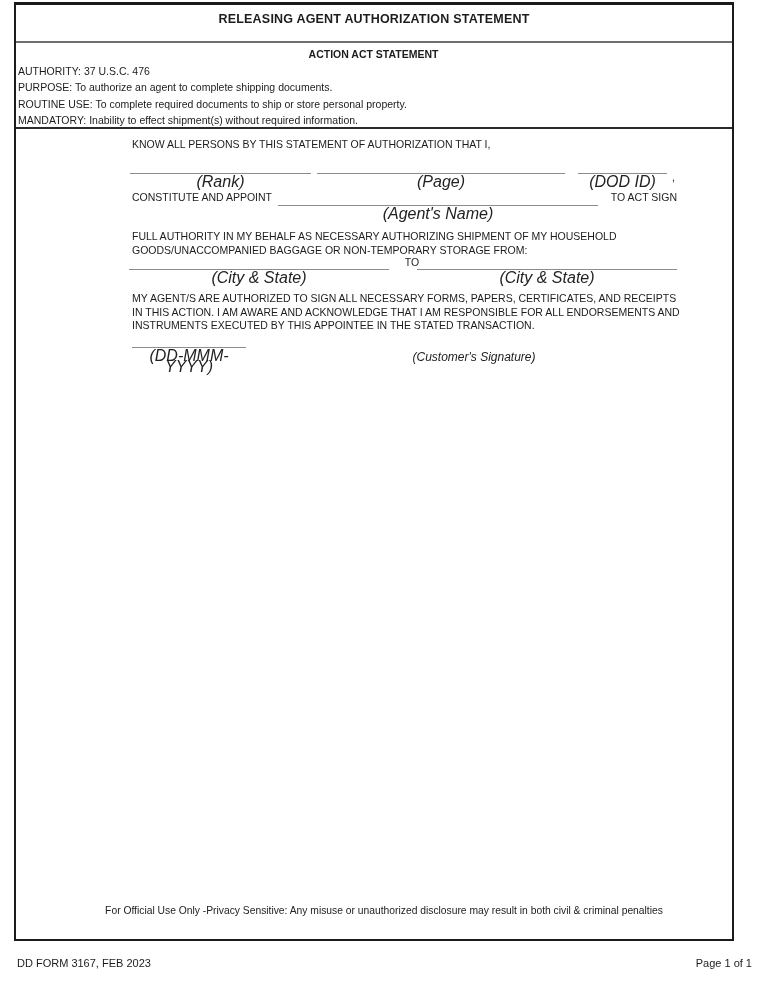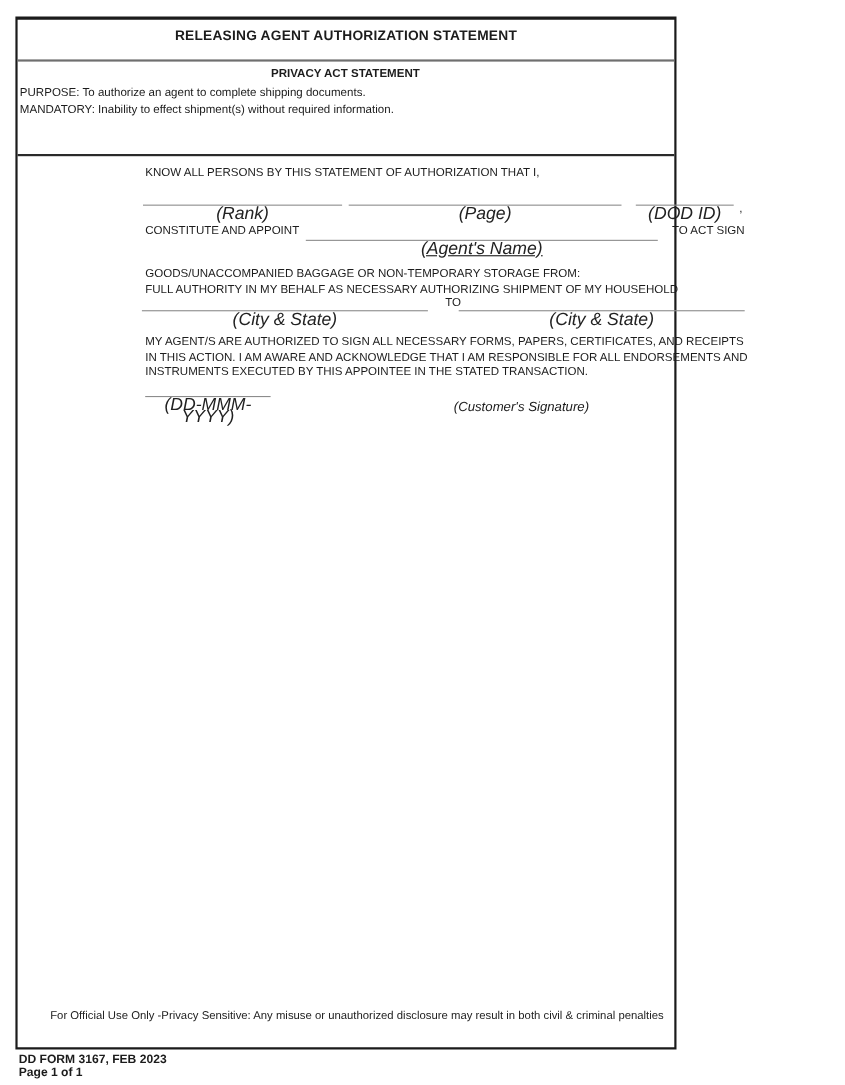--- a/index.html
+++ b/index.html
@@ -2,68 +2,70 @@
 <html><head>
 <meta charset="utf-8">
 <style>
   * { margin:0; padding:0; box-sizing:border-box; }
   html,body { background:#ffffff; }
   .page {
     position:relative; width:768px; height:986px; background:#ffffff;
     font-family:"Liberation Sans", sans-serif; color:#1c1c1c; overflow:hidden;
   }
   .form-box {
-    position:absolute; left:14px; top:15px; width:601px; height:939px;
+    position:absolute; left:14px; top:2px; width:720px; height:939px;
     border:2px solid #1b1b1b; border-top-width:3px; background:#fff;
   }
   .title-bar { height:38px; border-bottom:2px solid #6f6f6f; text-align:center; padding-top:7px; }
   .form-title { font-size:12.5px; font-weight:bold; letter-spacing:.2px; }
   .privacy { height:86px; border-bottom:2px solid #2a2a2a; padding:5px 3px 0 2px; }
   .privacy-heading { text-align:center; font-weight:bold; font-size:10.5px; margin-bottom:3px; }
   .privacy-line { font-size:10.5px; line-height:16.3px; white-space:nowrap; }
   .body-area { position:relative; height:806px; font-size:10.5px;margin-left:20px; }
   .abs { position:absolute; }
   .para { line-height:13.5px; white-space:nowrap; }
   .blank-cell .blank-line { border-top:1.4px solid #8c8c8c; height:1px; width:100%; }
   .flabel { font-style:italic; font-size:16px; line-height:11px; text-align:center; margin-top:2px; color:#222; }
   .opening   { left:96px;  top:9px; }
   .rank-cell { left:94px;  top:44px;  width:181px; }
   .name-cell { left:281px; top:44px;  width:248px; }
   .dodid-cell{ left:542px; top:44px;  width:89px; }
   .comma     { left:636px; top:42px; }
   .constitute{ left:96px;  top:62px; }
-  .agent-cell{ left:242px; top:76px;  width:320px;text-decoration:underline; }
+  .agent-cell{ left:242px; top:76px;  width:320px; }
   .toactwith { left:500px; top:62px;  width:141px; text-align:right; }
   .auth-para { left:96px;  top:101px; }
   .from-cell { left:93px;  top:140px; width:260px; }
   .to-conn   { left:358px; top:127px; width:36px; text-align:center; }
   .to-cell   { left:381px; top:140px; width:260px; }
   .agents-para{ left:96px; top:163px; }
   .date-cell { left:96px;  top:218px; width:114px; }
   .sig-label { left:313px; top:221px; width:250px; text-align:center; font-style:italic; font-size:12px; }
   .fouo { position:absolute; left:0; right:0; top:776px; text-align:center; font-size:10.3px; color:#222; }
   .page-footer {
     position:absolute; left:14px; right:14px; top:957px;
     display:flex; justify-content:space-between; align-items:flex-start;
-    font-weight:bold; font-size:11px; padding:0 2px 0 3px;flex-direction:column;
+    font-weight:normal; font-size:11px; padding:0 2px 0 3px;
   }
 </style>
 </head>
 <body>
 
 <div class="page">
   <div class="form-box">
 
     <div class="title-bar">
       <div class="form-title">RELEASING AGENT AUTHORIZATION STATEMENT</div>
     </div>
 
     <div class="privacy">
-      <div class="privacy-heading">PRIVACY ACT STATEMENT</div>
+      <div class="privacy-heading">ACTION ACT STATEMENT</div>
+      <div class="privacy-line">AUTHORITY: 37 U.S.C. 476</div>
       <div class="privacy-line">PURPOSE: To authorize an agent to complete shipping documents.</div>
+      <div class="privacy-line">ROUTINE USE: To complete required documents to ship or store personal property.</div>
       <div class="privacy-line">MANDATORY: Inability to effect shipment(s) without required information.</div>
     </div>
 
     <div class="body-area">
 
       <div class="abs opening para">KNOW ALL PERSONS BY THIS STATEMENT OF AUTHORIZATION THAT I,</div>
 
       <div class="abs blank-cell rank-cell">
         <div class="blank-line"></div>
         <div class="flabel">(Rank)</div>
@@ -79,22 +81,22 @@
       <div class="abs comma">,</div>
 
       <div class="abs constitute">CONSTITUTE AND APPOINT</div>
       <div class="abs blank-cell agent-cell">
         <div class="blank-line"></div>
         <div class="flabel">(Agent's Name)</div>
       </div>
       <div class="abs toactwith">TO ACT SIGN</div>
 
       <div class="abs auth-para">
+        <div class="para">FULL AUTHORITY IN MY BEHALF AS NECESSARY AUTHORIZING SHIPMENT OF MY HOUSEHOLD</div>
         <div class="para">GOODS/UNACCOMPANIED BAGGAGE OR NON-TEMPORARY STORAGE FROM:</div>
-        <div class="para">FULL AUTHORITY IN MY BEHALF AS NECESSARY AUTHORIZING SHIPMENT OF MY HOUSEHOLD</div>
       </div>
 
       <div class="abs blank-cell from-cell">
         <div class="blank-line"></div>
         <div class="flabel">(City &amp; State)</div>
       </div>
       <div class="abs to-conn">TO</div>
       <div class="abs blank-cell to-cell">
         <div class="blank-line"></div>
         <div class="flabel">(City &amp; State)</div>

